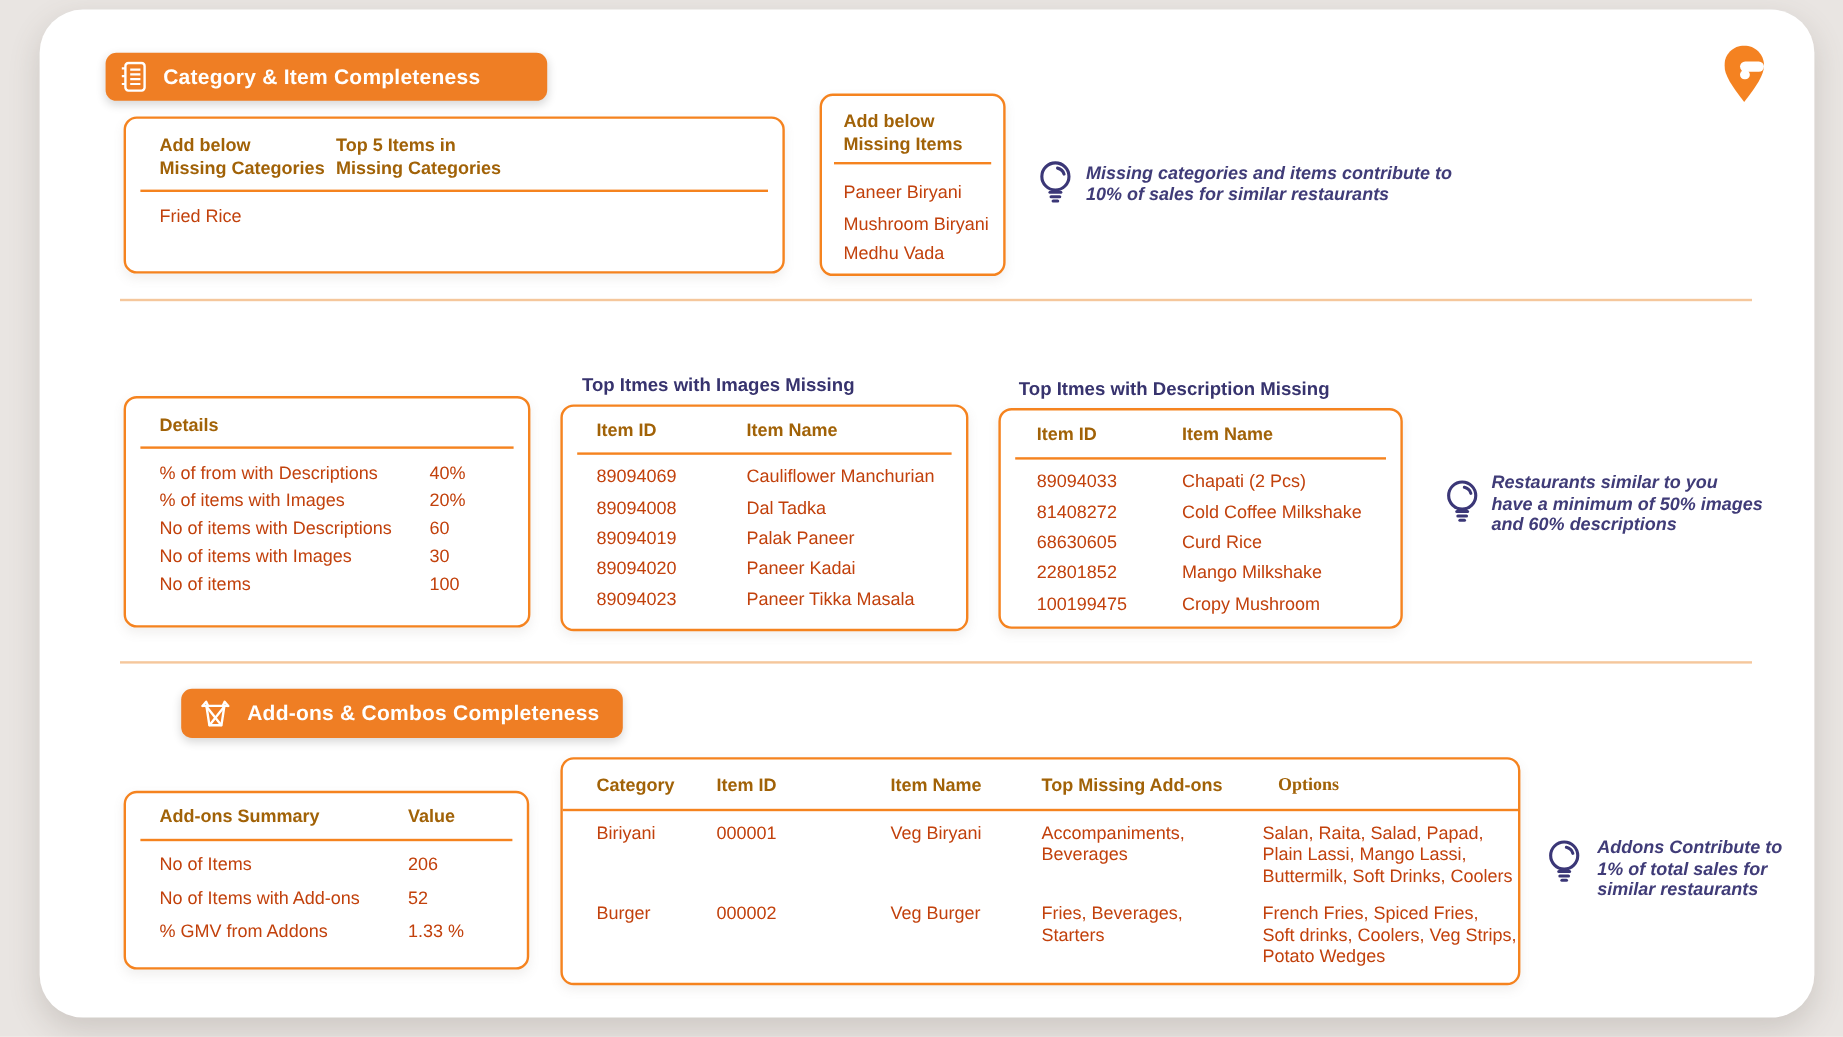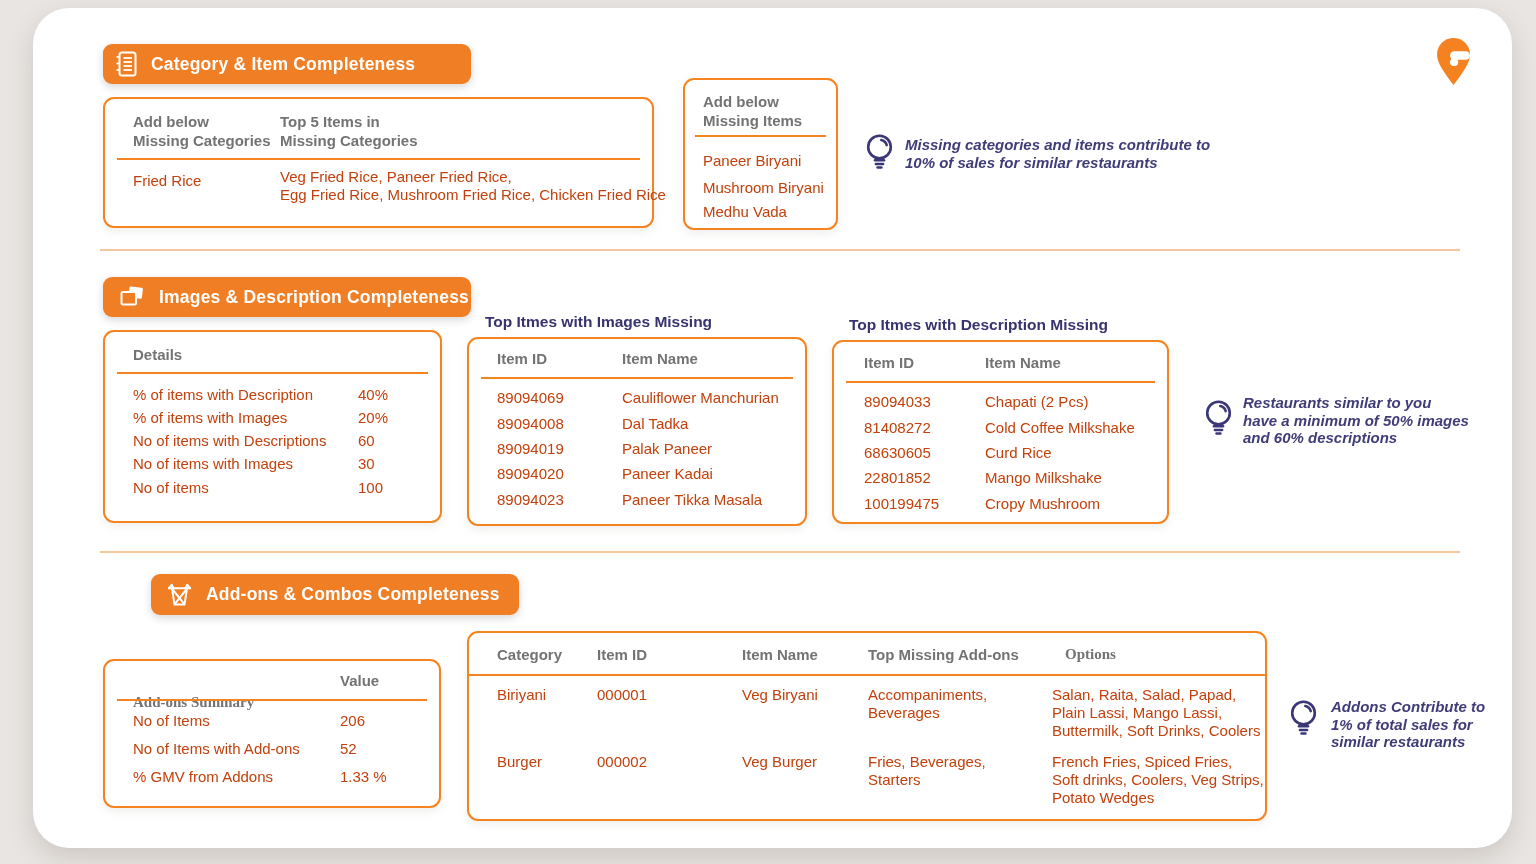--- a/index.html
+++ b/index.html
@@ -4,42 +4,42 @@
 <style>
   * { margin:0; padding:0; box-sizing:border-box; }
   html,body { width:1536px; height:864px; }
   body { background:#e9e5e2; font-family:"Liberation Sans", sans-serif; color:#4b4781; overflow:hidden; }
   .stage { position:relative; width:1536px; height:864px; }
   .card { position:absolute; left:33px; top:8px; width:1479px; height:840px; background:#ffffff; border-radius:36px; box-shadow:0 10px 26px rgba(95,85,75,.20); }
   .badge { position:absolute; height:40px; width:368px; background:#ef7e24; border-radius:9px; display:flex; align-items:center; gap:14px; padding-left:16px; color:#fff; font-weight:700; font-size:17.5px; letter-spacing:.2px; box-shadow:0 3px 8px rgba(0,0,0,.16); }
   .obox { position:absolute; background:#fff; border:2px solid #f5831f; border-radius:11px; box-shadow:0 4px 9px rgba(120,110,100,.10); }
   .rule { position:absolute; height:2px; background:#f5831f; }
   .hr { position:absolute; height:2px; background:#f5c79c; }
-  .th { position:absolute; font-weight:700; color:#737373; font-size:15px; line-height:19px; white-space:pre-line; }
+  .th { position:absolute; font-weight:700; color:#a16207; font-size:15px; line-height:19px; white-space:pre-line; }
   .td { position:absolute; color:#c2410c; font-size:15px; line-height:18px; white-space:pre-line; }
   .title { position:absolute; font-weight:700; color:#37336e; font-size:15.5px; }
   .tip { position:absolute; font-style:italic; font-weight:600; color:#403c78; font-size:15px; line-height:17.5px; white-space:pre-line; }
   .bulb { position:absolute; }
   svg { display:block; }
 </style>
 </head>
 <body>
 
 <div class="stage">
   <div class="card"></div>
 
   <div style="position:absolute; left:1437px; top:38px;">
     <svg width="33" height="47" viewBox="0 0 33 47">
       <path d="M16.5 0 C7.4 0 0 7.4 0 16.5 C0 24.6 6.3 33.6 16.5 47 C26.7 33.6 33 24.6 33 16.5 C33 7.4 25.6 0 16.5 0 Z" fill="#f48221"></path>
       <rect x="13" y="13.2" width="20" height="8.6" rx="4.3" fill="#ffffff"></rect>
       <rect x="13" y="20.5" width="8.2" height="7.6" rx="3.8" fill="#ffffff"></rect>
     </svg>
   </div>
 
-  <div class="badge" style="left:103px; top:44px;padding-left:12px;">
+  <div class="badge" style="left:88px; top:44px;padding-left:12px;">
     <span>
       <svg width="22" height="26" viewBox="0 0 22 26" fill="none" stroke="#ffffff">
         <rect x="4.5" y="1.5" width="16" height="23" rx="2.5" stroke-width="2"></rect>
         <line x1="8.5" y1="7" x2="17" y2="7" stroke-width="1.8"></line>
         <line x1="8.5" y1="11" x2="17" y2="11" stroke-width="1.8"></line>
         <line x1="8.5" y1="15" x2="17" y2="15" stroke-width="1.8"></line>
         <line x1="8.5" y1="19" x2="17" y2="19" stroke-width="1.8"></line>
         <line x1="1.5" y1="6" x2="4.5" y2="6" stroke-width="1.8"></line>
         <line x1="1.5" y1="12.5" x2="4.5" y2="12.5" stroke-width="1.8"></line>
         <line x1="1.5" y1="19" x2="4.5" y2="19" stroke-width="1.8"></line>
@@ -48,22 +48,20 @@
     <span>Category &amp; Item Completeness</span>
   </div>
 
   <div class="obox" style="left:103px; top:97px; width:551px; height:131px;"></div>
   <div class="th" style="left:133px; top:112px;">Add below
 Missing Categories</div>
   <div class="th" style="left:280px; top:112px;">Top 5 Items in
 Missing Categories</div>
   <div class="rule" style="left:117px; top:158px; width:523px;"></div>
   <div class="td" style="left:133px; top:172px;text-align:center;">Fried Rice</div>
-  <div class="td" style="left:280px; top:168px;">Veg Fried Rice, Paneer Fried Rice,
-Egg Fried Rice, Mushroom Fried Rice, Chicken Fried Rice</div>
 
   <div class="obox" style="left:683px; top:78px; width:155px; height:152px;"></div>
   <div class="th" style="left:703px; top:92px;">Add below
 Missing Items</div>
   <div class="rule" style="left:695px; top:135px; width:131px;"></div>
   <div class="td" style="left:703px; top:152px;">Paneer Biryani</div>
   <div class="td" style="left:703px; top:179px;">Mushroom Biryani</div>
   <div class="td" style="left:703px; top:203px;">Medhu Vada</div>
 
   <div class="bulb" style="left:864px; top:132px;">
@@ -73,34 +71,25 @@
       <path d="M11 28.2 h9" stroke-width="2.6"></path>
       <path d="M11.9 32 h7.2" stroke-width="2.6"></path>
       <path d="M13.6 35.5 h3.8" stroke-width="2.6"></path>
     </svg>
   </div>
   <div class="tip" style="left:905px; top:136px;">Missing categories and items contribute to
 10% of sales for similar restaurants</div>
 
   <div class="hr" style="left:100px; top:249px; width:1360px;"></div>
 
-  <div class="badge" style="left:103px; top:277px;">
-    <span>
-      <svg width="26" height="23" viewBox="0 0 26 23">
-        <rect x="10" y="1" width="13.5" height="11" rx="1.5" fill="#ffffff" transform="rotate(7 16 6)"></rect>
-        <rect x="2.5" y="6" width="14.5" height="12.5" rx="1.5" fill="#ef7e24" stroke="#ffffff" stroke-width="2"></rect>
-      </svg>
-    </span>
-    <span>Images &amp; Description Completeness</span>
-  </div>
 
   <div class="obox" style="left:103px; top:330px; width:339px; height:193px;"></div>
   <div class="th" style="left:133px; top:345px;">Details</div>
   <div class="rule" style="left:117px; top:372px; width:311px;"></div>
-  <div class="td" style="left:133px; top:386px;">% of items with Description</div>
+  <div class="td" style="left:133px; top:386px;">% of from with Descriptions</div>
   <div class="td" style="left:358px; top:386px;">40%</div>
   <div class="td" style="left:133px; top:409px;">% of items with Images</div>
   <div class="td" style="left:358px; top:409px;">20%</div>
   <div class="td" style="left:133px; top:432px;">No of items with Descriptions</div>
   <div class="td" style="left:358px; top:432px;">60</div>
   <div class="td" style="left:133px; top:455px;">No of items with Images</div>
   <div class="td" style="left:358px; top:455px;">30</div>
   <div class="td" style="left:133px; top:479px;">No of items</div>
   <div class="td" style="left:358px; top:479px;">100</div>
 
@@ -159,21 +148,21 @@
         <line x1="1.8" y1="6" x2="22.2" y2="6"></line>
         <path d="M4.8 6 L7.2 21.5 H16.8 L19.2 6"></path>
         <line x1="5" y1="6.6" x2="16.6" y2="21.3"></line>
         <line x1="19" y1="6.6" x2="7.4" y2="21.3"></line>
       </svg>
     </span>
     <span>Add-ons &amp; Combos Completeness</span>
   </div>
 
   <div class="obox" style="left:103px; top:659px; width:338px; height:149px;"></div>
-  <div class="th" style="left:133px; top:693px;font-family:Liberation Serif, serif;">Add-ons Summary</div>
+  <div class="th" style="left:133px; top:671px;">Add-ons Summary</div>
   <div class="th" style="left:340px; top:671px;">Value</div>
   <div class="rule" style="left:117px; top:699px; width:310px;"></div>
   <div class="td" style="left:133px; top:712px;">No of Items</div>
   <div class="td" style="left:340px; top:712px;">206</div>
   <div class="td" style="left:133px; top:740px;">No of Items with Add-ons</div>
   <div class="td" style="left:340px; top:740px;">52</div>
   <div class="td" style="left:133px; top:768px;">% GMV from Addons</div>
   <div class="td" style="left:340px; top:768px;">1.33 %</div>
 
   <div class="obox" style="left:467px; top:631px; width:800px; height:190px;"></div>

